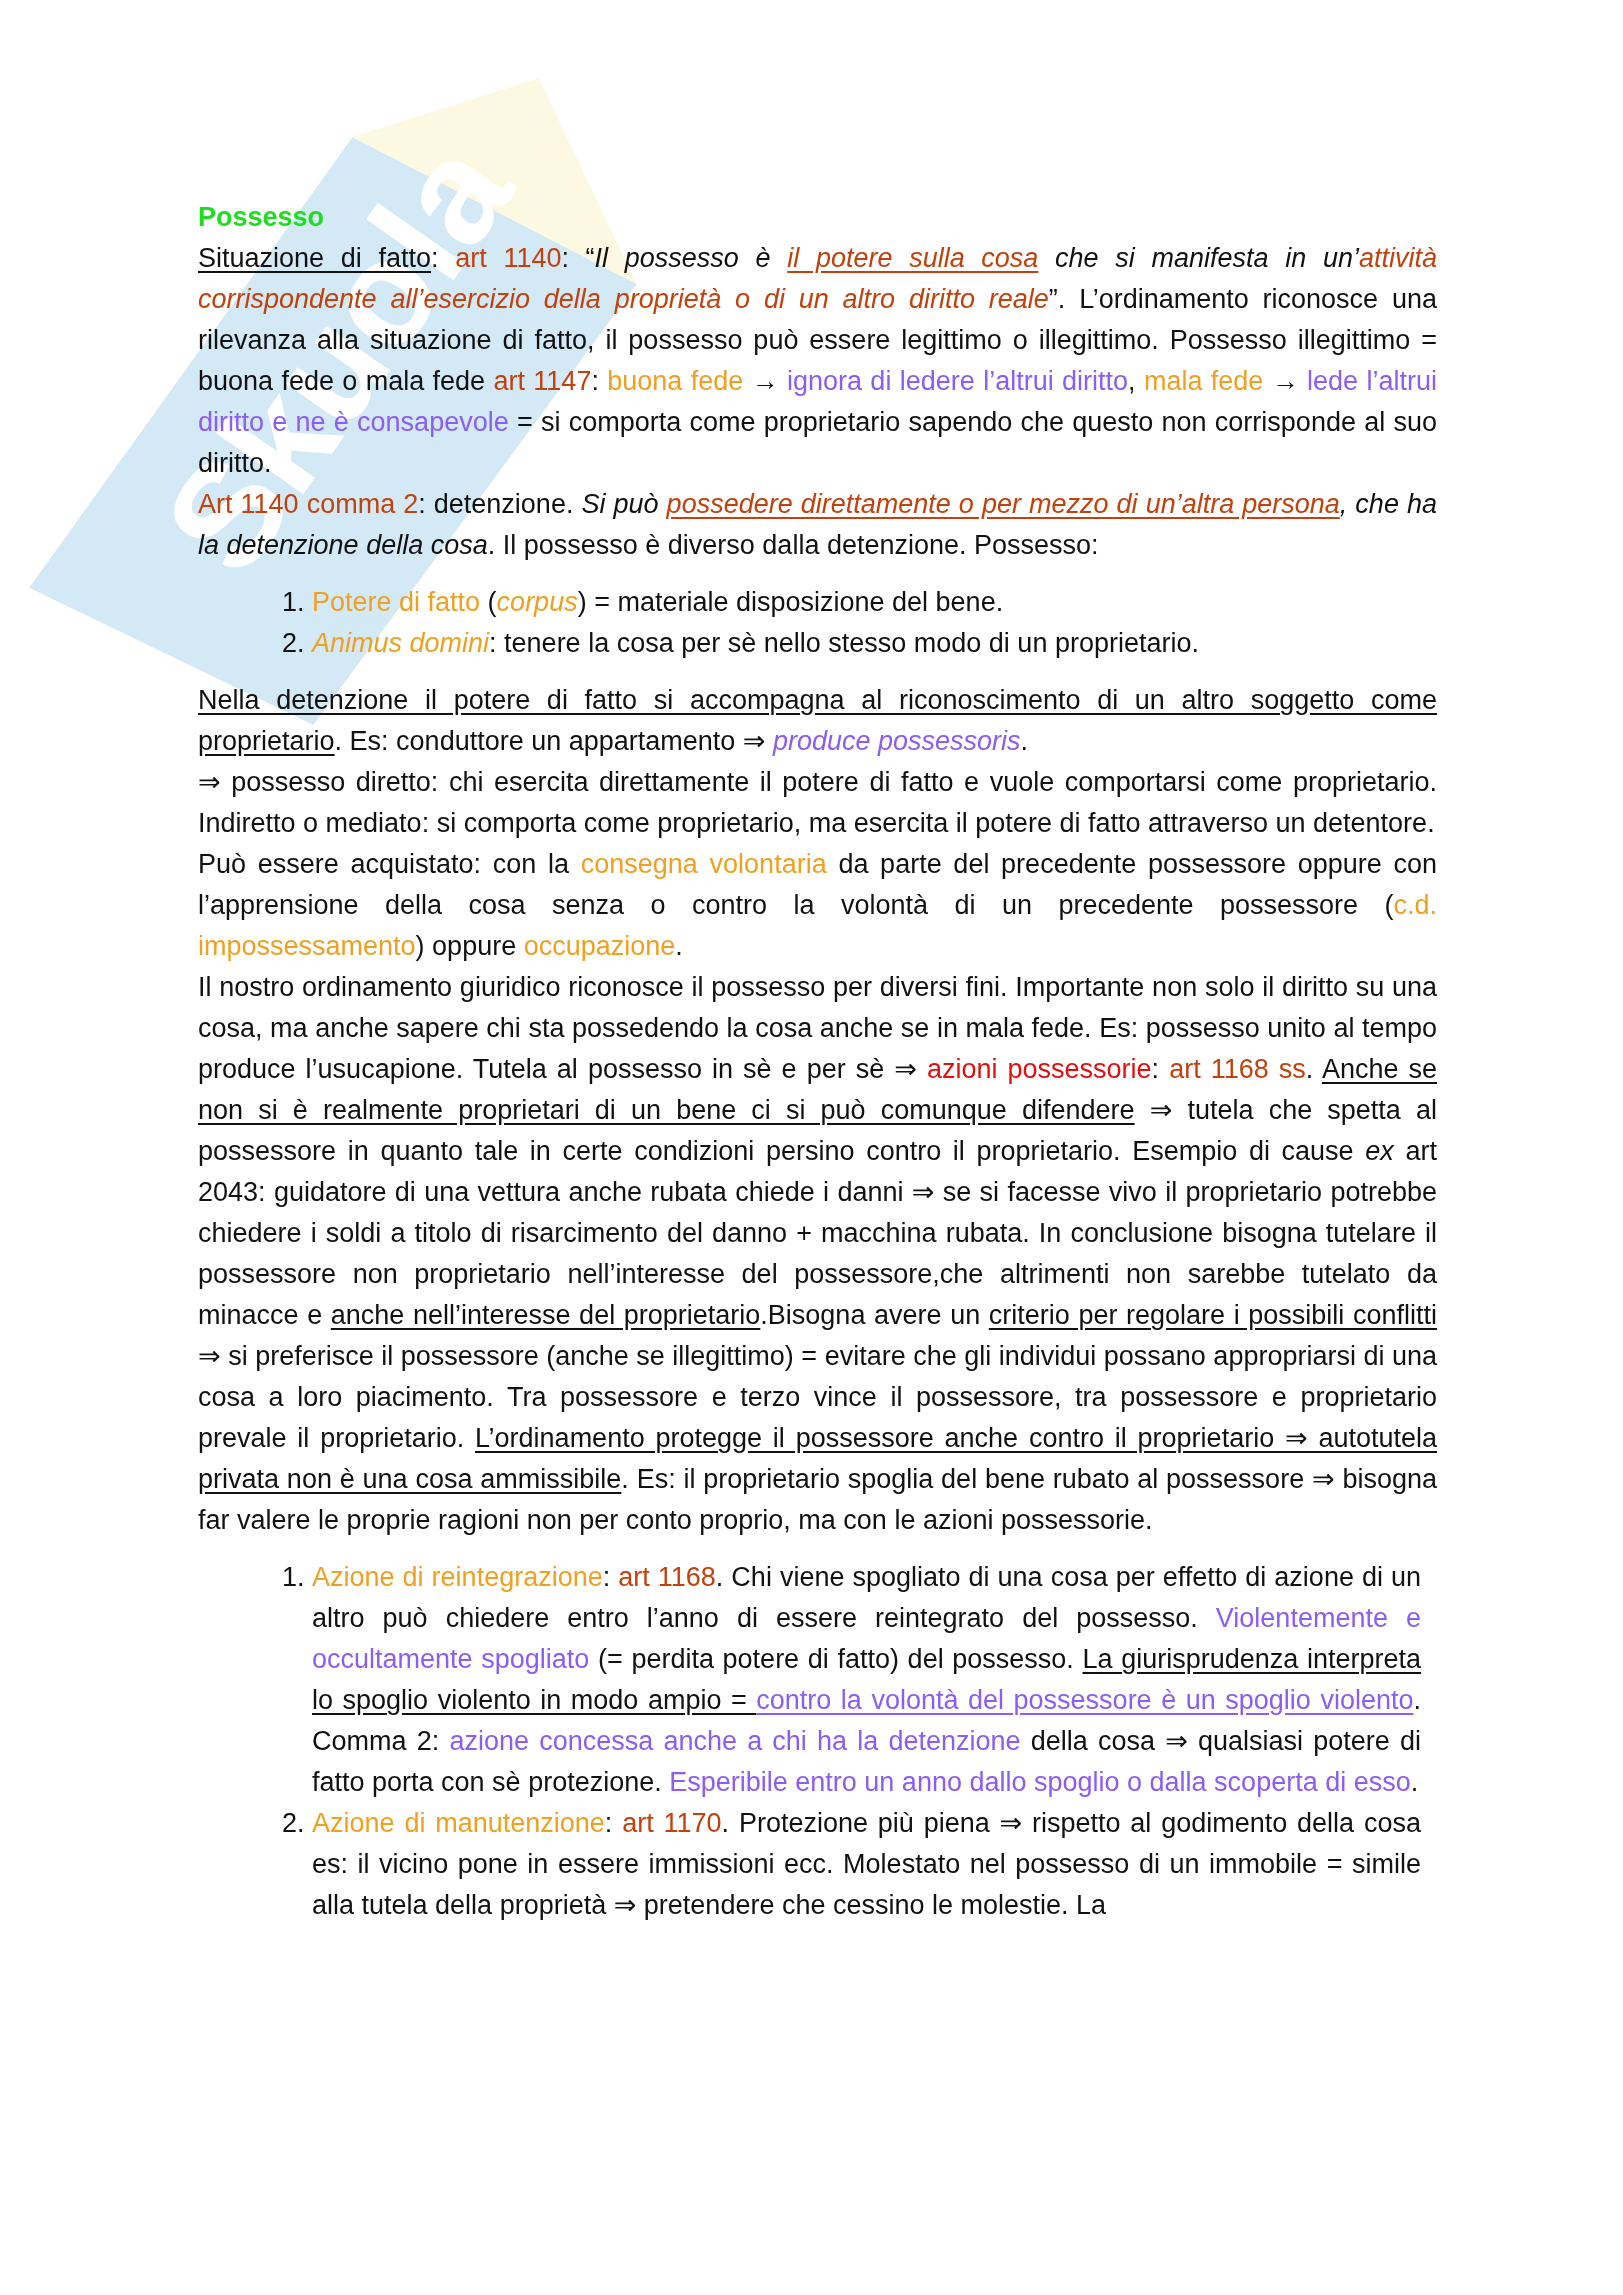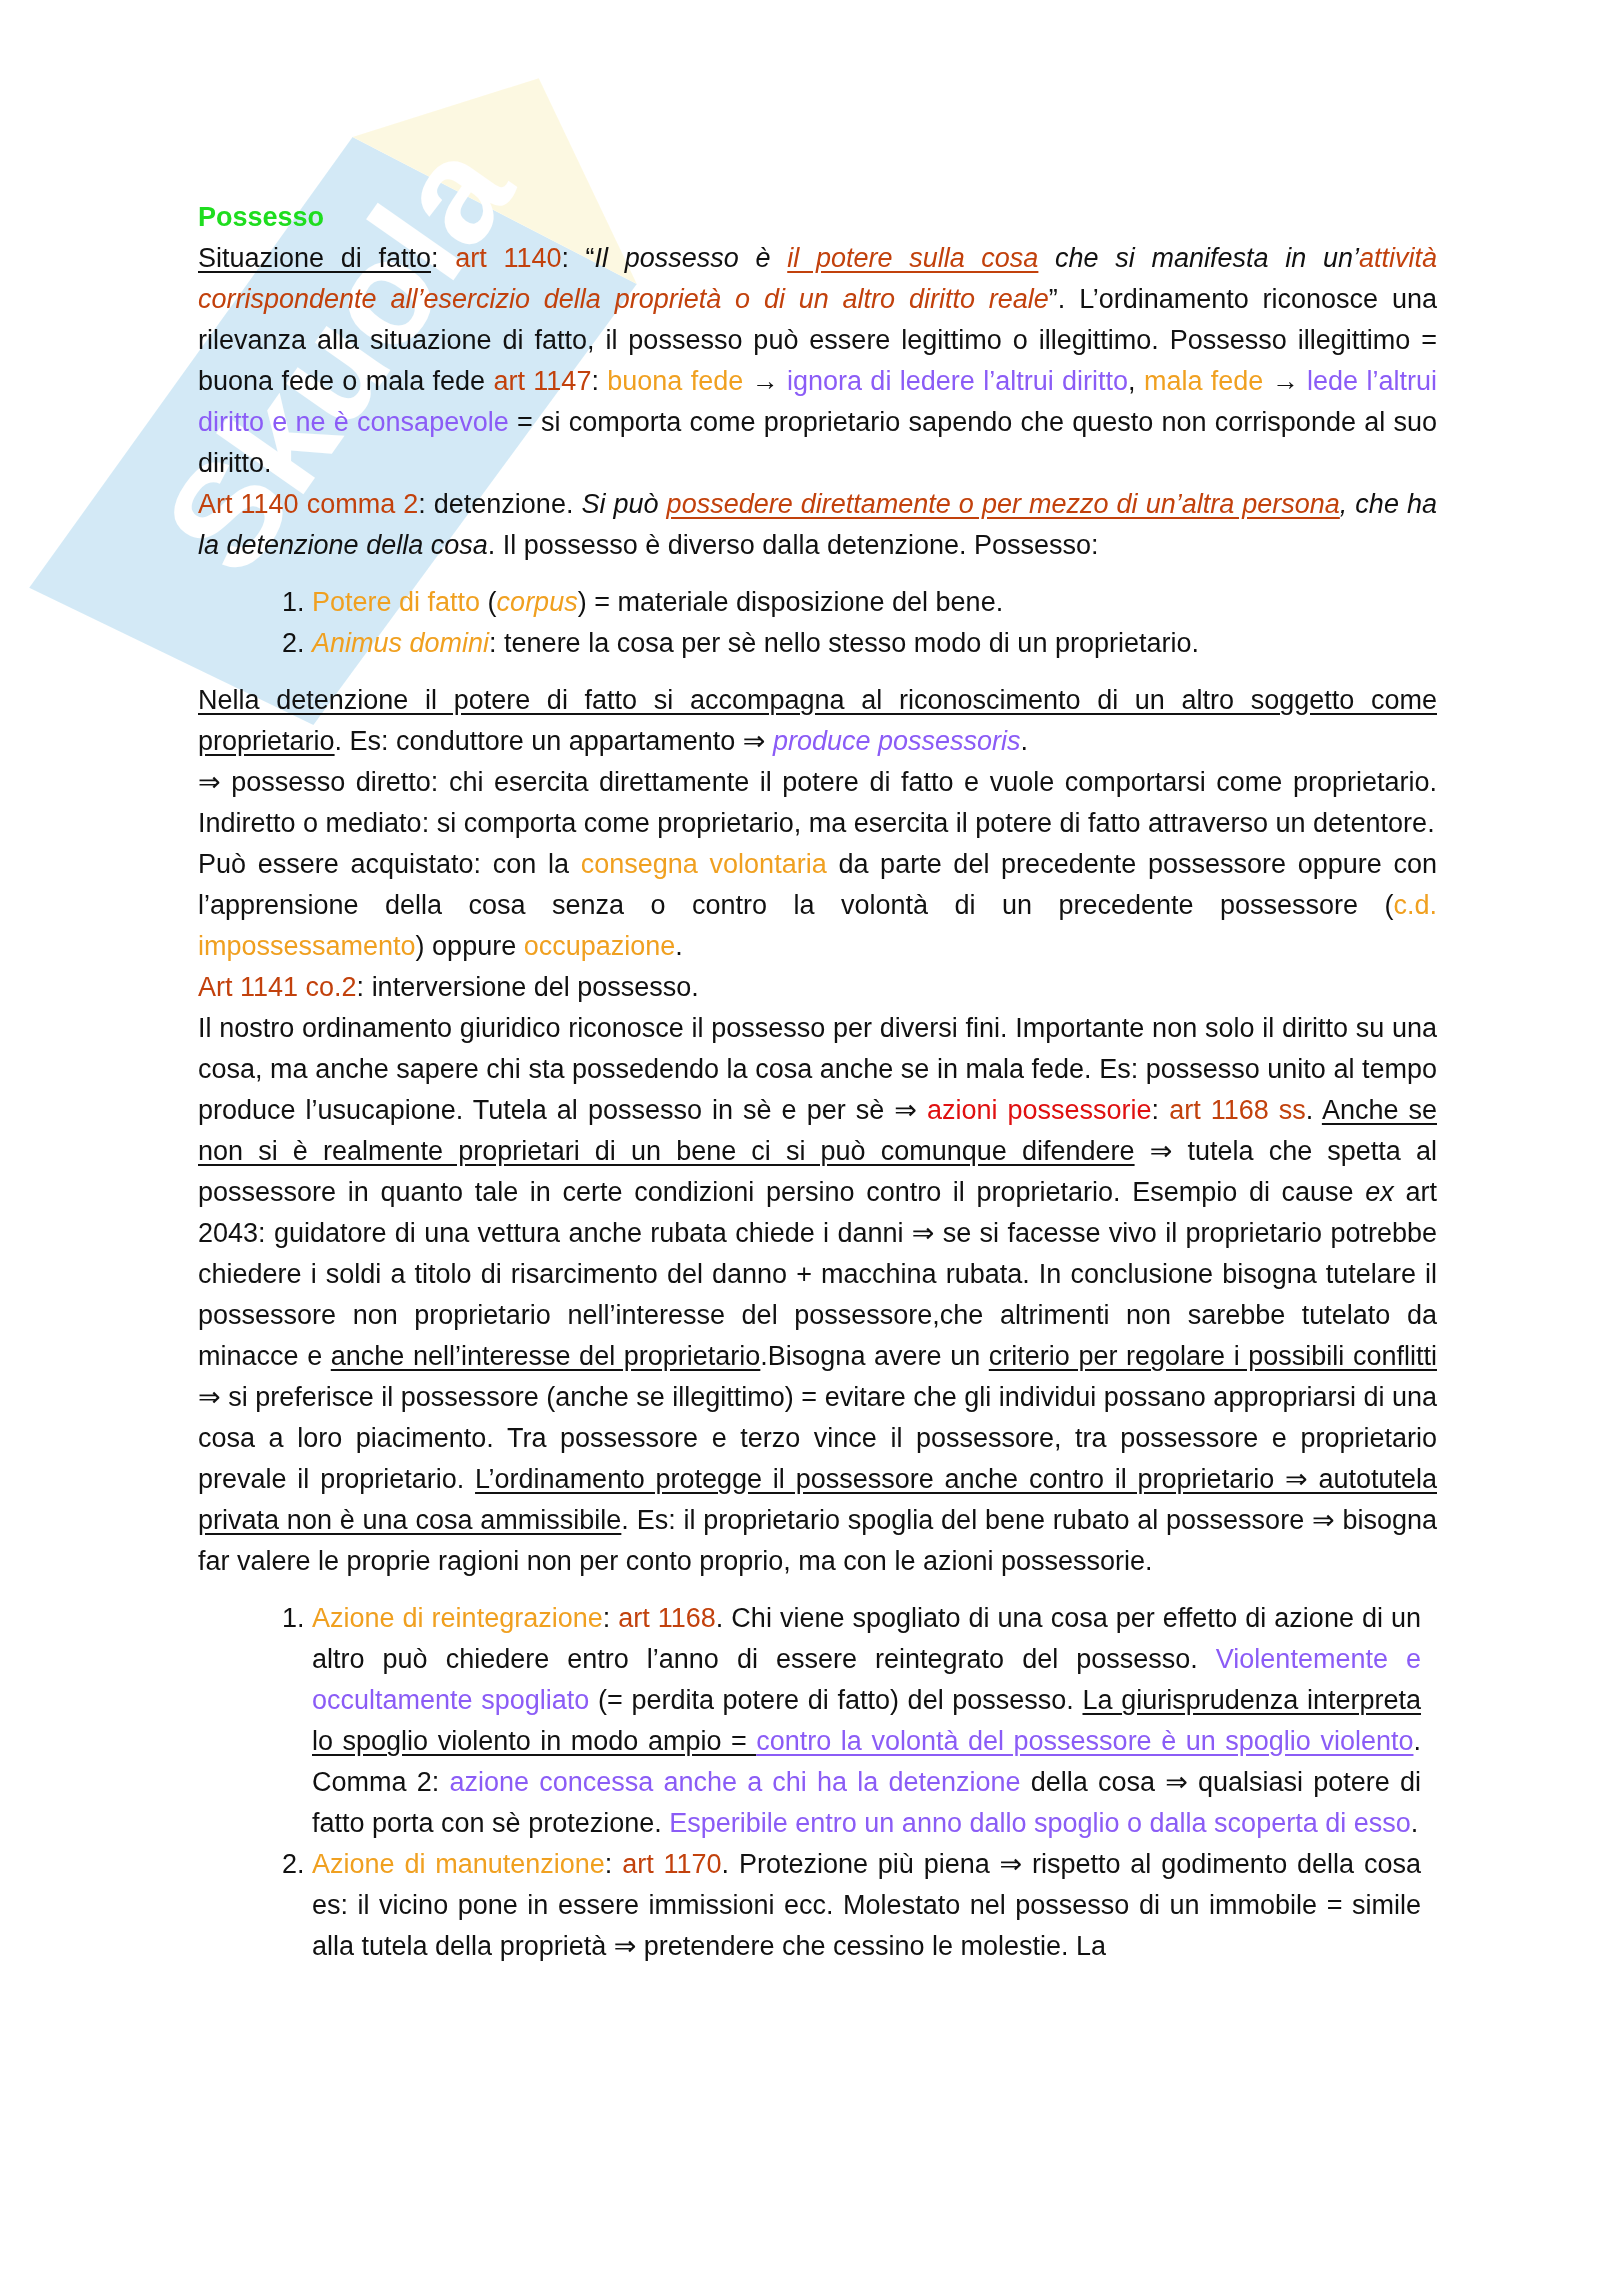--- a/index.html
+++ b/index.html
@@ -40,21 +40,20 @@
     <li><span class="b orange">Potere di fatto</span><span> (</span><span class="i orange">corpus</span><span>) = materiale disposizione del bene.</span></li>
     <li><span class="b i orange">Animus domini</span><span>: tenere la cosa per sè nello stesso modo di un proprietario.</span></li>
   </ol>
 
   <p><span class="u">Nella detenzione il potere di fatto si accompagna al riconoscimento di un altro soggetto come proprietario</span><span>. Es: conduttore un appartamento ⇒ </span><span class="i magenta">produce possessoris</span><span>.</span></p>
 
   <p><span>⇒ </span><span class="b">possesso diretto</span><span>: chi esercita direttamente il potere di fatto e vuole comportarsi come proprietario. </span><span class="b">Indiretto o mediato</span><span>: si comporta come proprietario, ma esercita il potere di fatto attraverso un detentore.</span></p>
 
   <p><span class="b">Può essere acquistato</span><span>: con la </span><span class="orange">consegna volontaria</span><span> da parte del precedente possessore oppure con l’apprensione della cosa senza o contro la volontà di un precedente possessore (</span><span class="orange">c.d. impossessamento</span><span>) oppure </span><span class="orange">occupazione</span><span>.</span></p>
 
-  <p><span class="blue">Art 1141 co.2</span><span>: </span><span class="b">interversione del possesso</span><span>.</span></p>
 
   <p><span>Il nostro ordinamento giuridico riconosce il possesso per diversi fini. Importante non solo il diritto su una cosa, ma anche sapere chi sta possedendo la cosa anche se in mala fede. Es: possesso unito al tempo produce l’usucapione. Tutela al possesso in sè e per sè ⇒ </span><span class="b red">azioni possessorie</span><span>: </span><span class="blue">art 1168 ss</span><span>. </span><span class="u">Anche se non si è realmente proprietari di un bene ci si può comunque difendere</span><span> ⇒ tutela che spetta al possessore in quanto tale in certe condizioni persino contro il proprietario. Esempio di cause </span><span class="i">ex</span><span> art 2043: guidatore di una vettura anche rubata chiede i danni ⇒ se si facesse vivo il proprietario potrebbe chiedere i soldi a titolo di risarcimento del danno + macchina rubata. In conclusione bisogna tutelare il possessore non proprietario nell’interesse del possessore,che altrimenti non sarebbe tutelato da minacce e </span><span class="b u">anche nell’interesse del proprietario</span><span>.Bisogna avere un </span><span class="b u">criterio per regolare i possibili conflitti</span><span> ⇒ si preferisce il possessore (anche se illegittimo) = evitare che gli individui possano appropriarsi di una cosa a loro piacimento. Tra possessore e terzo vince il possessore, tra possessore e proprietario prevale il proprietario. </span><span class="u">L’ordinamento protegge il possessore anche contro il proprietario ⇒ autotutela privata non è una cosa ammissibile</span><span>. Es: il proprietario spoglia del bene rubato al possessore ⇒ bisogna far valere le proprie ragioni non per conto proprio, ma con le azioni possessorie.</span></p>
 
   <ol class="l2">
     <li><span class="b orange">Azione di reintegrazione</span><span>: </span><span class="blue">art 1168</span><span>. Chi viene spogliato di una cosa per effetto di azione di un altro può chiedere entro l’anno di essere reintegrato del possesso. </span><span class="magenta">Violentemente e occultamente spogliato</span><span> (= perdita potere di fatto) del possesso. </span><span class="u">La giurisprudenza interpreta lo spoglio violento in modo ampio = </span><span class="magenta u">contro la volontà del possessore è un spoglio violento</span><span>. Comma 2: </span><span class="magenta">azione concessa anche a chi ha la detenzione</span><span> della cosa ⇒ qualsiasi potere di fatto porta con sè protezione. </span><span class="magenta">Esperibile entro un anno dallo spoglio o dalla scoperta di esso</span><span>.</span></li>
     <li><span class="b orange">Azione di manutenzione</span><span>: </span><span class="blue">art 1170</span><span>. Protezione più piena ⇒ rispetto al godimento della cosa es: il vicino pone in essere immissioni ecc. Molestato nel possesso di un immobile = simile alla tutela della proprietà ⇒ pretendere che cessino le molestie. La</span></li>
   </ol>
 </div>
 
 

